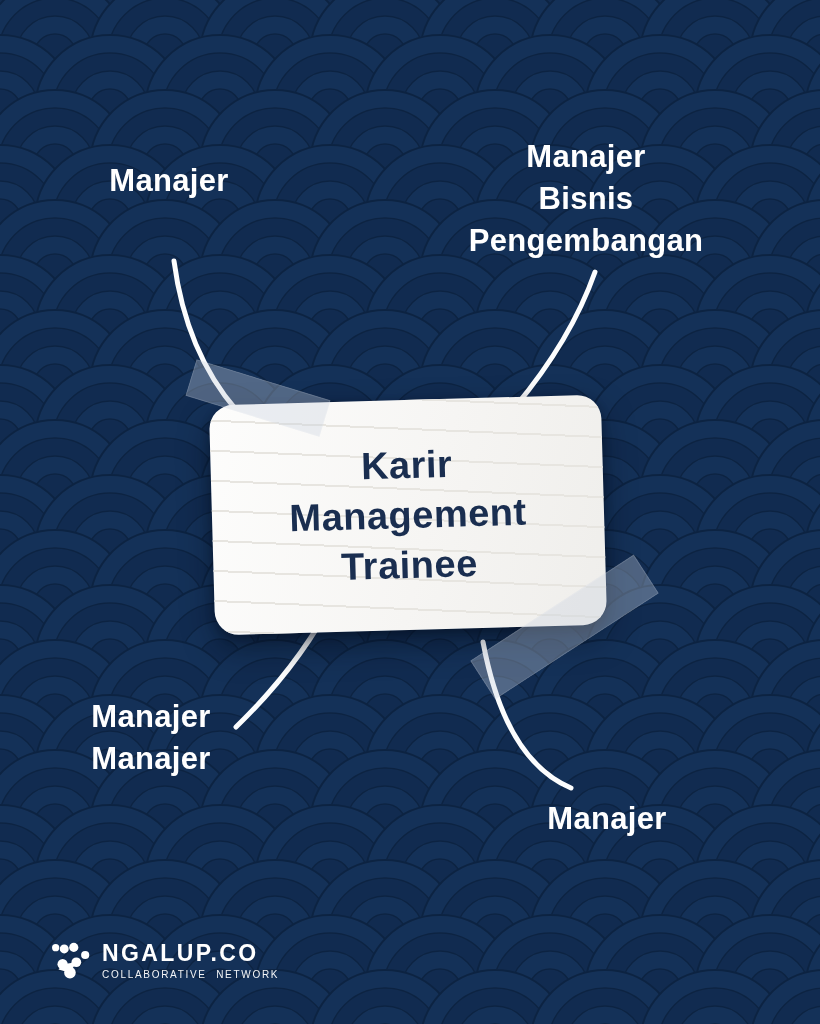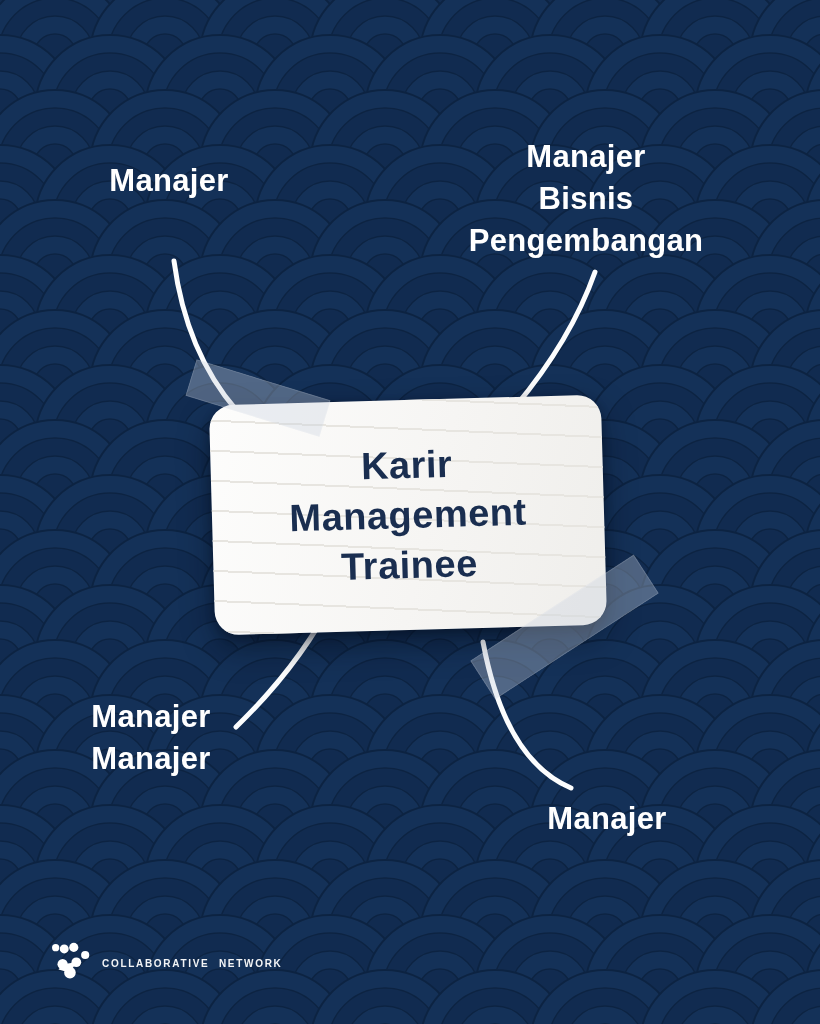--- a/index.html
+++ b/index.html
@@ -59,21 +59,21 @@
   .label-tl{left:169px;top:160px;}
   .label-tr{left:586px;top:136px;}
   .label-bl{left:151px;top:696px;}
   .label-br{left:607px;top:798px;}
 
   .footer-logo{
     position:absolute;left:47px;top:941px;z-index:4;
     display:flex;align-items:center;gap:11px;color:#fff;
   }
   .brand-name{font-size:23px;font-weight:700;letter-spacing:2.4px;line-height:1;}
-  .brand-tagline{font-size:10px;font-weight:700;letter-spacing:1.7px;word-spacing:5px;
+  .brand-tagline{font-size:10px;font-weight:400;letter-spacing:1.7px;word-spacing:5px;
     margin-top:5px;line-height:1;color:rgba(255,255,255,.95);}
 </style>
 </head>
 <body>
 
 <div id="canvas">
 
   <svg class="bg-pattern" width="820" height="1024" viewBox="0 0 820 1024" aria-hidden="true">
     <defs>
       <g id="ringset">
@@ -148,17 +148,18 @@
         <circle cx="18" cy="8.3" r="4.7"></circle>
         <circle cx="28" cy="6.7" r="4.8"></circle>
         <circle cx="40" cy="14.7" r="4.3"></circle>
         <circle cx="16.3" cy="24.3" r="5.4"></circle>
         <circle cx="30.7" cy="22.3" r="5.1"></circle>
         <circle cx="24" cy="33.3" r="6.1"></circle>
         <polygon points="16.3,24.3 30.7,22.3 24,33.3 12,30"></polygon>
       </g>
     </svg>
     <div>
+      <div class="brand-name">NGALUP.CO</div>
       <div class="brand-tagline">COLLABORATIVE NETWORK</div>
     </div>
   </div>
 
 </div>
 
 </body></html>

